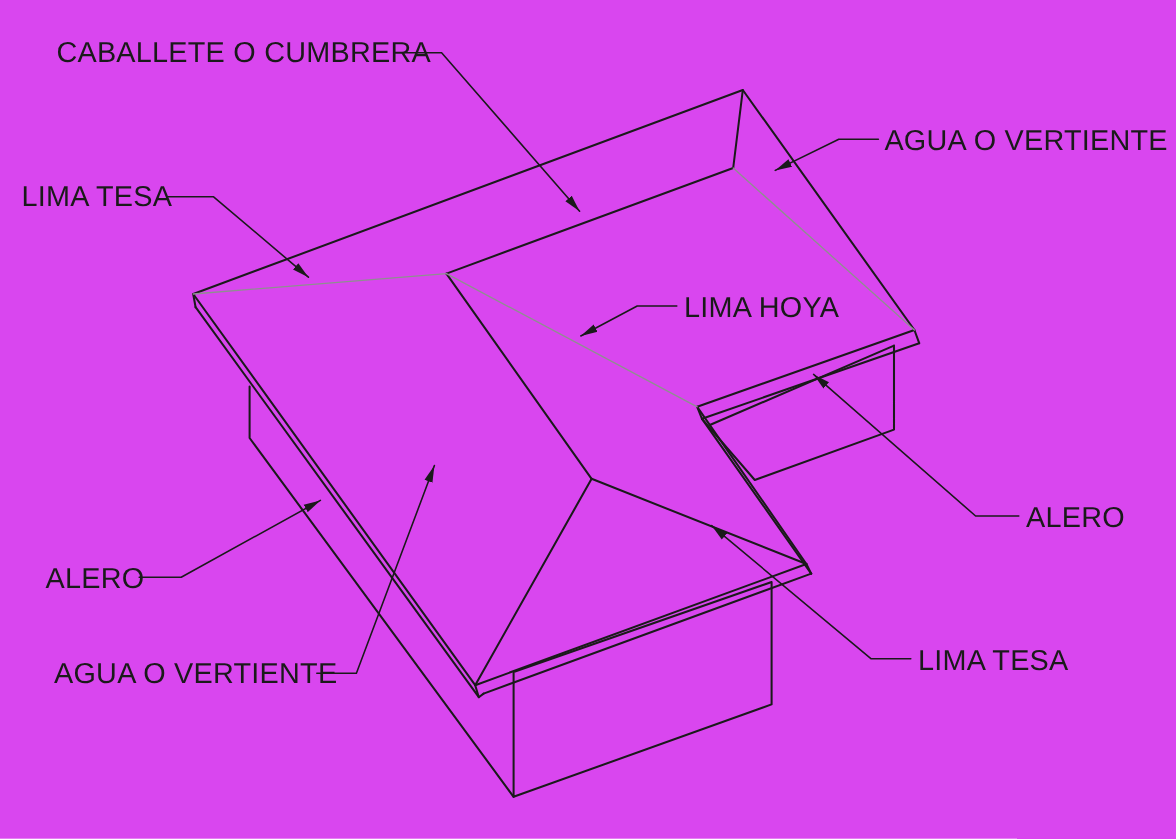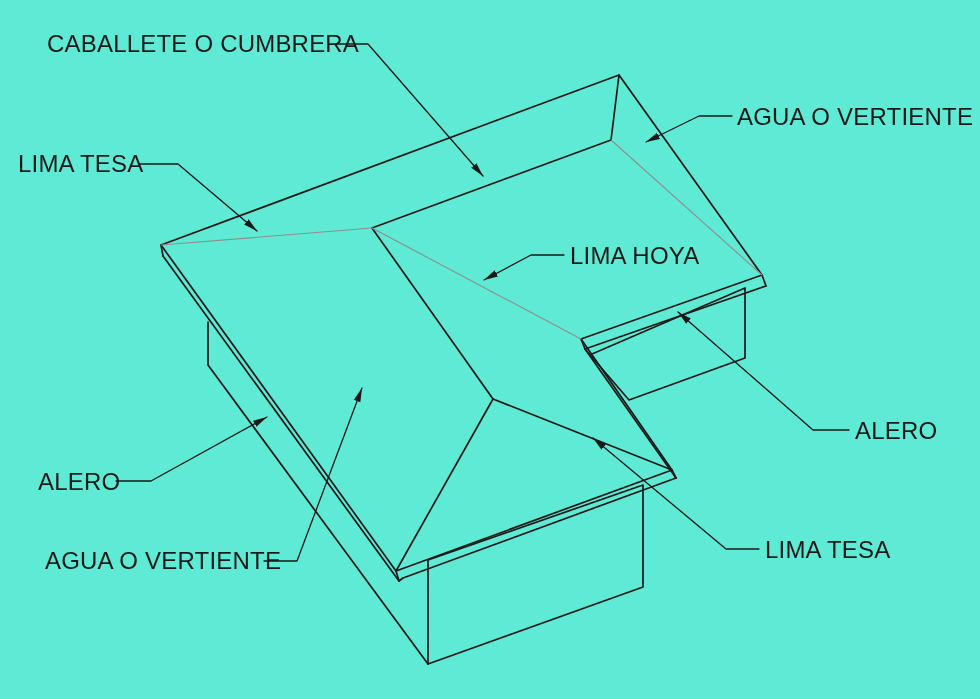--- a/index.html
+++ b/index.html
@@ -1,21 +1,21 @@
 <!DOCTYPE html>
 <html><head>
 <meta charset="utf-8">
 <style>
   html, body { margin: 0; padding: 0; }
   body { background: #ffffff; }
   .page {
     position: relative;
     width: 980px;
     height: 699px;
-    background: #5eead4;
+    background: #d946ef;
     overflow: hidden;
   }
   svg { display: block; }
   .label {
     font-family: "Liberation Sans", "DejaVu Sans", sans-serif;
     font-size: 24px;
     letter-spacing: 0.2px;
   }
   .strong { fill: none; stroke-width: 1.7; stroke-linecap: round; stroke-linejoin: round; }
   .thin   { fill: none; stroke-width: 1.1; stroke-linecap: round; stroke-linejoin: round; }

